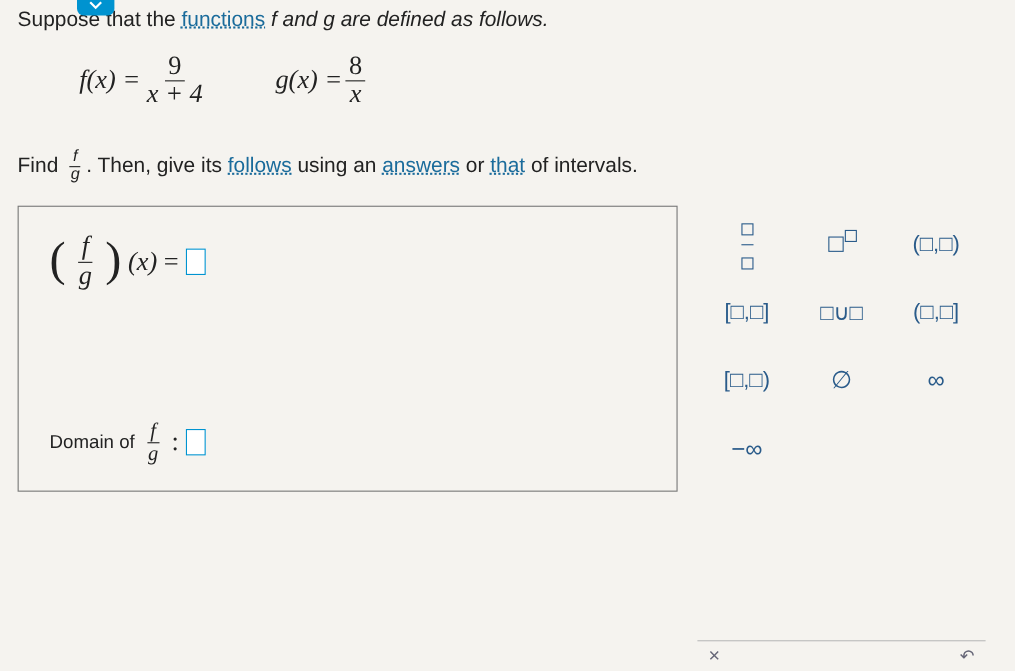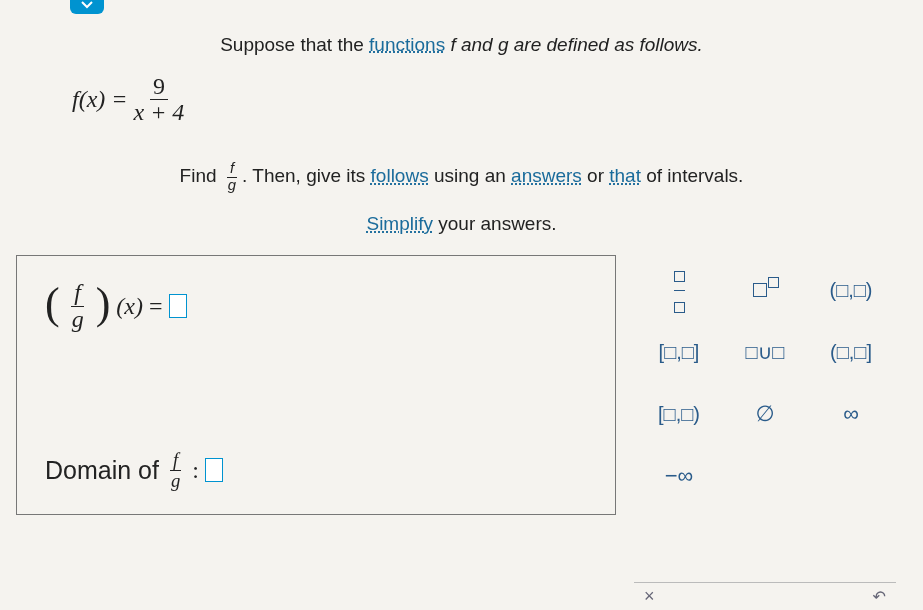--- a/index.html
+++ b/index.html
@@ -7,21 +7,21 @@
     margin: 0;
     padding: 0;
     width: 923px;
     height: 610px;
     background: #f5f3ef;
     font-family: Arial, Helvetica, sans-serif;
     color: #222;
     position: relative;
     overflow: hidden;
   }
-  .content { padding: 28px 16px 0 16px; text-align: center; }
+  .content { padding: 2px 16px 0 16px; }
   .tab-indicator {
     position: absolute;
     top: 0;
     left: 70px;
     width: 34px;
     height: 14px;
     background: #0093d0;
     border-radius: 0 0 6px 6px;
   }
   .tab-indicator svg { display: block; margin: 0 auto; }
@@ -90,21 +90,21 @@
     height: 28px;
     border-top: 1px solid #bbb;
     display: flex;
     align-items: center;
     padding: 0 10px;
     justify-content: space-between;
     color: #667;
   }
   .bottom-bar .x-icon { font-size: 18px; }
   .bottom-bar .undo-icon { font-size: 16px; }
-  .domain-label { font-family: Arial, sans-serif; font-size: 25px; }
+  .domain-label { font-family: Arial, sans-serif; font-size: 17px; }
 </style>
 </head>
 <body>
 
 <div class="tab-indicator">
   <svg width="14" height="10" viewBox="0 0 14 10">
       <path d="M2 2 L7 7 L12 2" stroke="#fff" stroke-width="2" fill="none"></path>
     </svg>
 </div>
 
@@ -114,32 +114,36 @@
   </p>
 
   <div class="math-row">
     <span class="math-expr">
       <span class="ital">f(x) =</span>
       <span class="frac">
         <span class="num">9</span>
         <span class="den ital">x + 4</span>
       </span>
     </span>
+    <span class="math-expr">
+      <span class="ital">g(x) =</span>
+      <span class="frac">
+        <span class="num">8</span>
+        <span class="den ital">x</span>
+      </span>
+    </span>
   </div>
 
   <p class="instr">
     <span>Find </span>
     <span class="frac sm inline-frac ital">
       <span class="num">f</span>
       <span class="den">g</span>
     </span><span>. Then, give its </span><span class="uline">follows</span><span> using an </span><span class="uline">answers</span><span> or </span><span class="uline">that</span><span> of intervals.</span>
   </p>
-  <p class="instr">
-    <span class="uline">Simplify</span><span> your answers.</span>
-  </p>
 
   <div class="lower">
     <div class="answer-box">
       <div class="ans-line">
         <span class="paren">(</span>
         <span class="frac ital">
           <span class="num">f</span>
           <span class="den">g</span>
         </span>
         <span class="paren">)</span>

